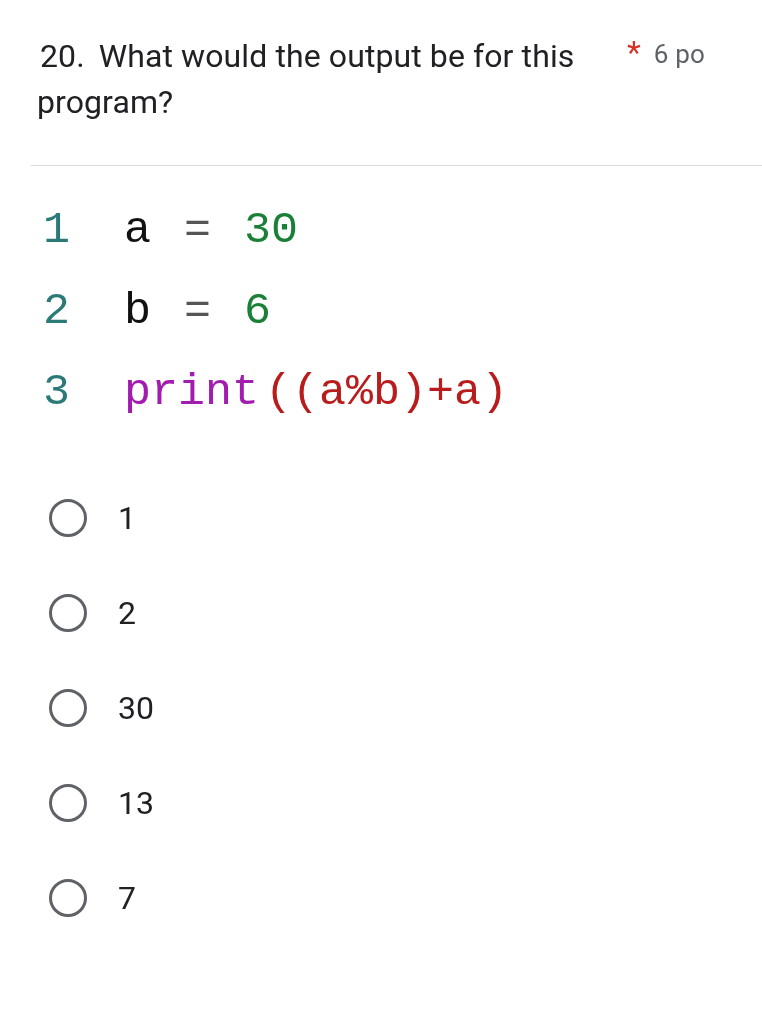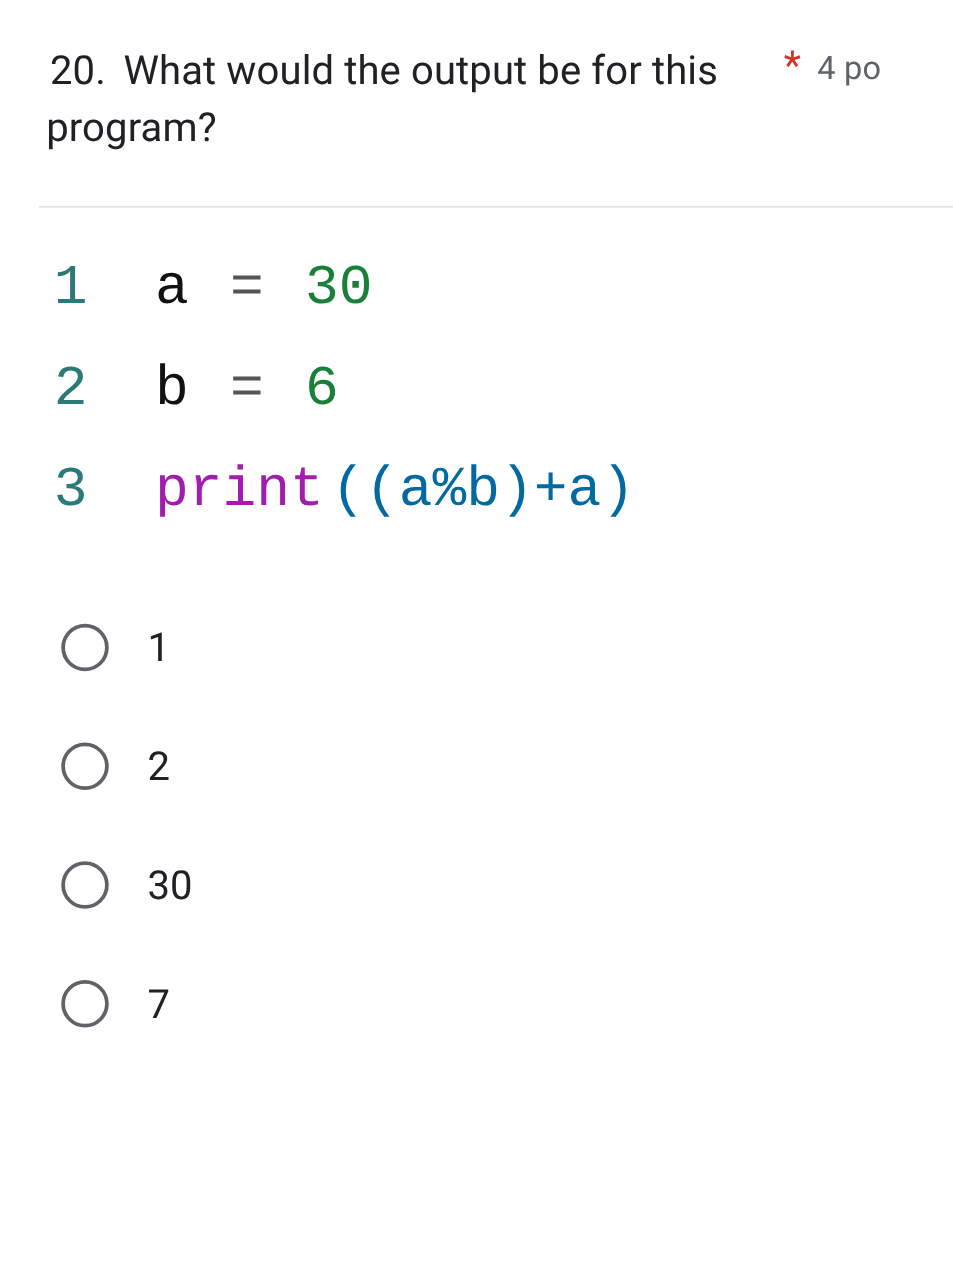--- a/index.html
+++ b/index.html
@@ -71,21 +71,21 @@
       flex-shrink: 0;
       font-weight: 400;
     }
     .code-content {
       color: #202124;
     }
     .tok-var { color: #111; }
     .tok-op { color: #555; }
     .tok-num { color: #1a7f37; }
     .tok-func { color: #a21caf; }
-    .tok-paren { color: #0369a1; }
+    .tok-paren { color: #b91c1c; }
     .options {
       margin-left: 12px;
     }
     .option-row {
       display: flex;
       align-items: center;
       height: 92px;
       cursor: pointer;
     }
     .radio {
@@ -107,21 +107,21 @@
 
 <div class="container">
 
   <div class="question-header">
     <div class="question-text">
       <span>20.</span>
       <span>What would the output be for this program?</span>
     </div>
     <div class="meta">
       <span class="required-asterisk">*</span>
-      <span class="points">4 po</span>
+      <span class="points">6 po</span>
     </div>
   </div>
 
   <hr class="divider">
 
   <div class="code-block" id="code-block"><div class="code-line"><span class="line-number">1</span><span class="code-content"><span class="tok-var">a </span><span class="tok-op">=</span><span class="tok-num"> 30</span></span></div><div class="code-line"><span class="line-number">2</span><span class="code-content"><span class="tok-var">b </span><span class="tok-op">=</span><span class="tok-num"> 6</span></span></div><div class="code-line"><span class="line-number">3</span><span class="code-content"><span class="tok-func">print</span><span class="tok-paren">((a%b)+a)</span></span></div></div>
 
   <div class="options" id="options-list">
       <div class="option-row">
         <div class="radio"></div>
@@ -130,17 +130,21 @@
       <div class="option-row">
         <div class="radio"></div>
         <span class="option-label">2</span>
       </div>
       <div class="option-row">
         <div class="radio"></div>
         <span class="option-label">30</span>
       </div>
       <div class="option-row">
         <div class="radio"></div>
+        <span class="option-label">13</span>
+      </div>
+      <div class="option-row">
+        <div class="radio"></div>
         <span class="option-label">7</span>
       </div>
     </div>
 
 </div>
 
 </body></html>

